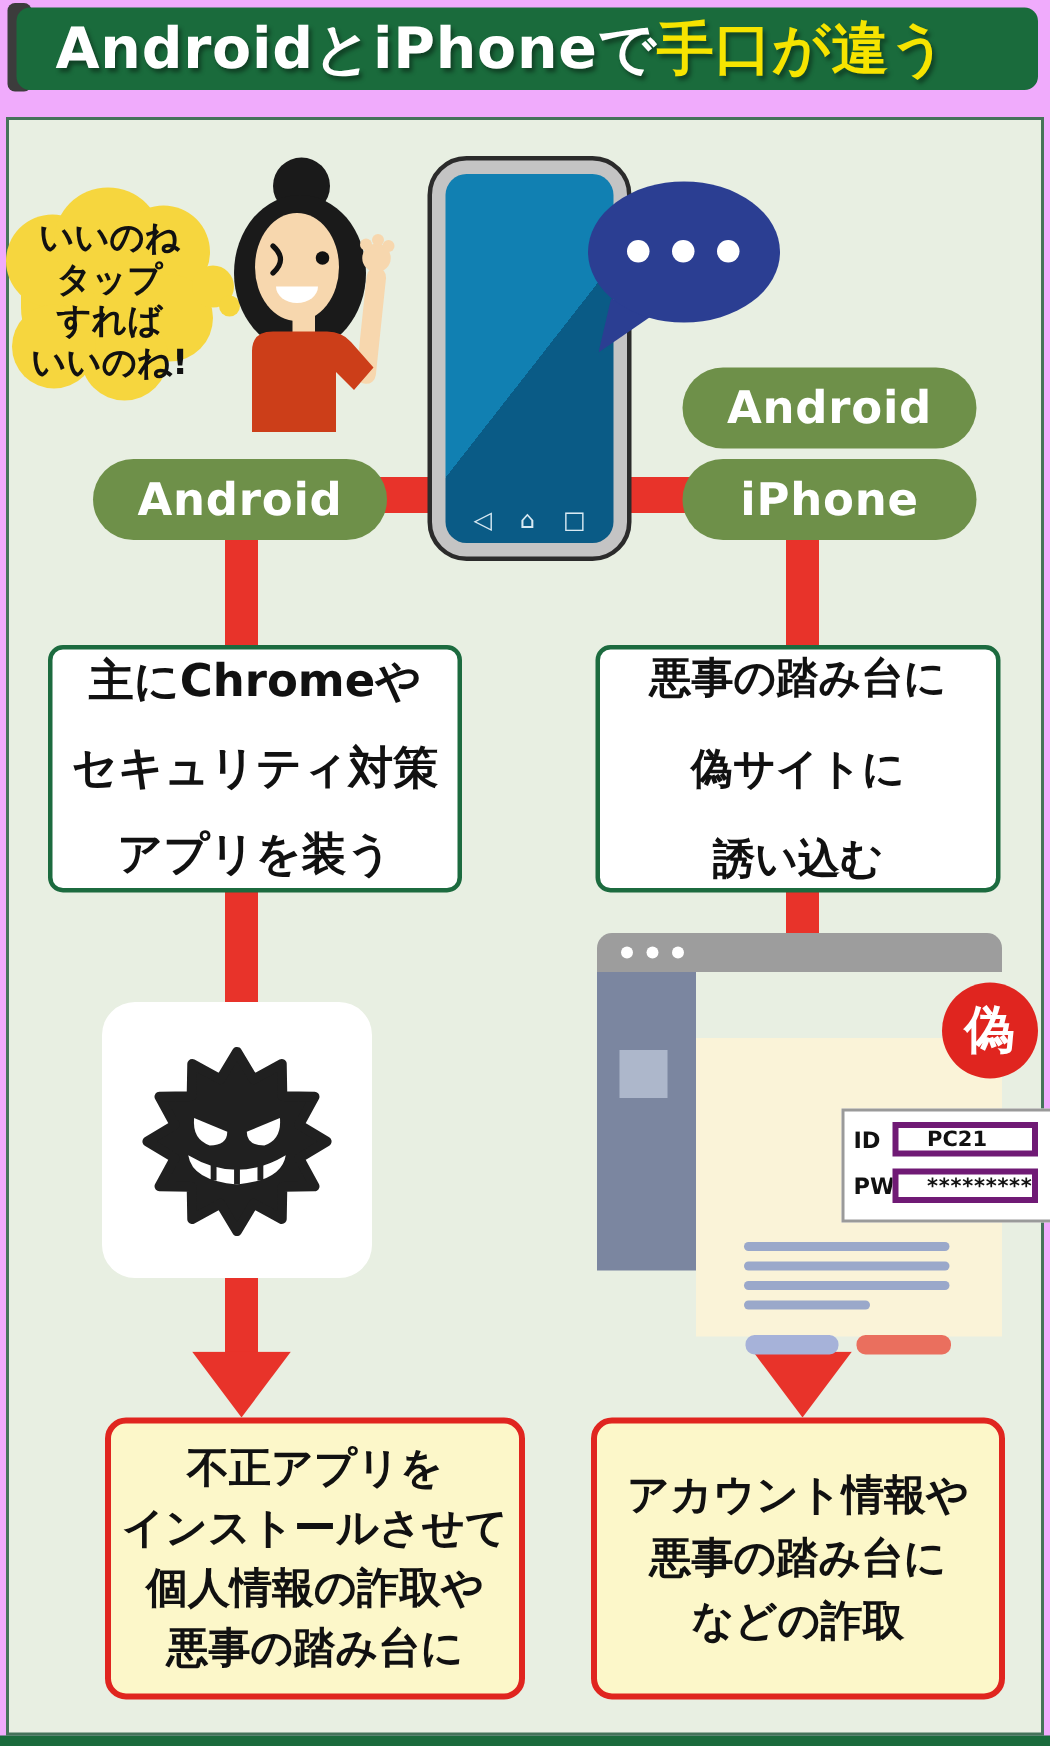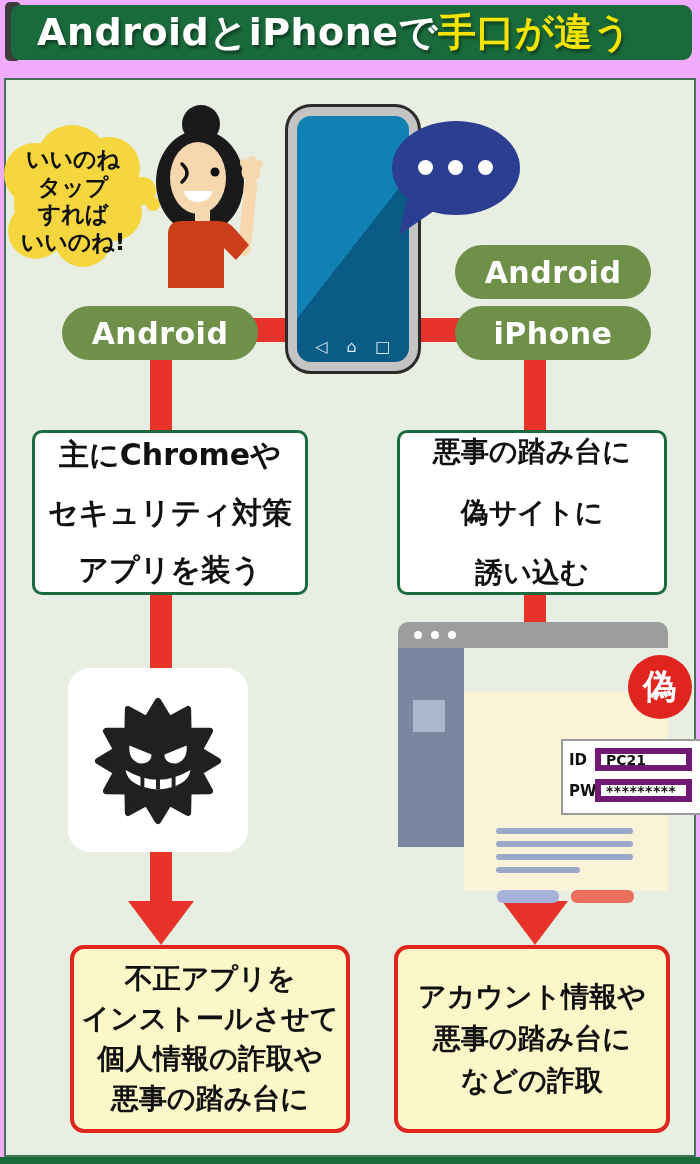--- a/index.html
+++ b/index.html
@@ -64,22 +64,22 @@
   
   .browser{left:398px;top:622px;width:270px;height:225px;z-index:2;}
   .browser-titlebar{left:0;top:0;width:270px;height:26px;background:#9d9d9d;border-radius:10px 10px 0 0;}
   .tb-dot{position:absolute;top:9px;width:8px;height:8px;border-radius:50%;background:#fff;}
   .browser-sidebar{left:0;top:26px;width:66px;height:199px;background:#7b86a0;}
   .sidebar-square{left:15px;top:52px;width:32px;height:32px;background:#adb7cb;}
   .browser-main{left:66px;top:26px;width:204px;height:199px;background:#faf3d8;margin-top:44px;}
   .login-form{left:97px;top:47px;width:147px;height:76px;background:#fff;border:2px solid #9a9a9a;box-sizing:border-box;}
   .form-row{position:absolute;left:6px;display:flex;align-items:center;}
   .form-label{width:26px;font-size:15px;font-weight:bold;color:#111;}
-  .form-input{width:97px;height:23px;border:6px solid #701a75;box-sizing:border-box;background:#fff;
-              font-size:14px;font-weight:600;color:#111;display:flex;align-items:center;padding-left:5px;}
+  .form-input{width:97px;height:23px;border:4px solid #701a75;box-sizing:border-box;background:#fff;
+              font-size:14px;font-weight:600;color:#111;display:flex;align-items:center;padding-left:19px;}
   .fake-badge{left:230px;top:33px;width:64px;height:64px;background:#e0251f;border-radius:50%;z-index:3;
               display:flex;align-items:center;justify-content:center;color:#fff;font-size:34px;font-weight:bold;}
   .ph-line{position:absolute;height:6px;border-radius:3px;background:#9aa8ca;}
   .ph-btn{position:absolute;top:198px;height:13px;border-radius:6px;}
 
   .box-line{display:block;}
 </style>
 </head>
 <body>
 

